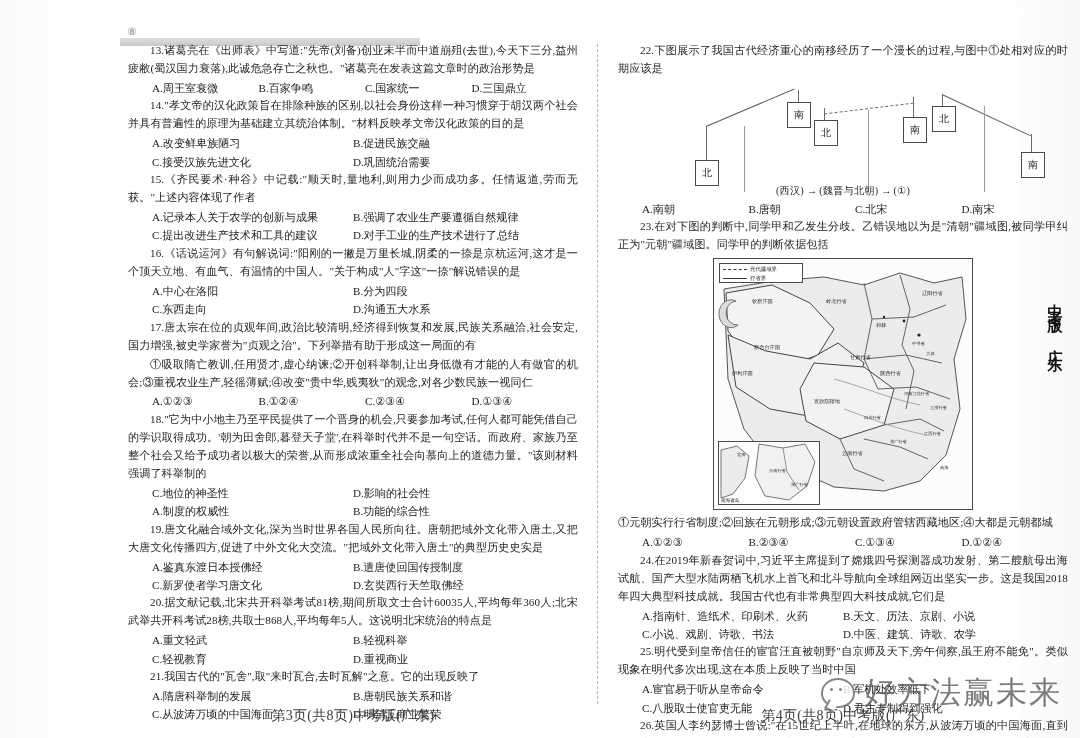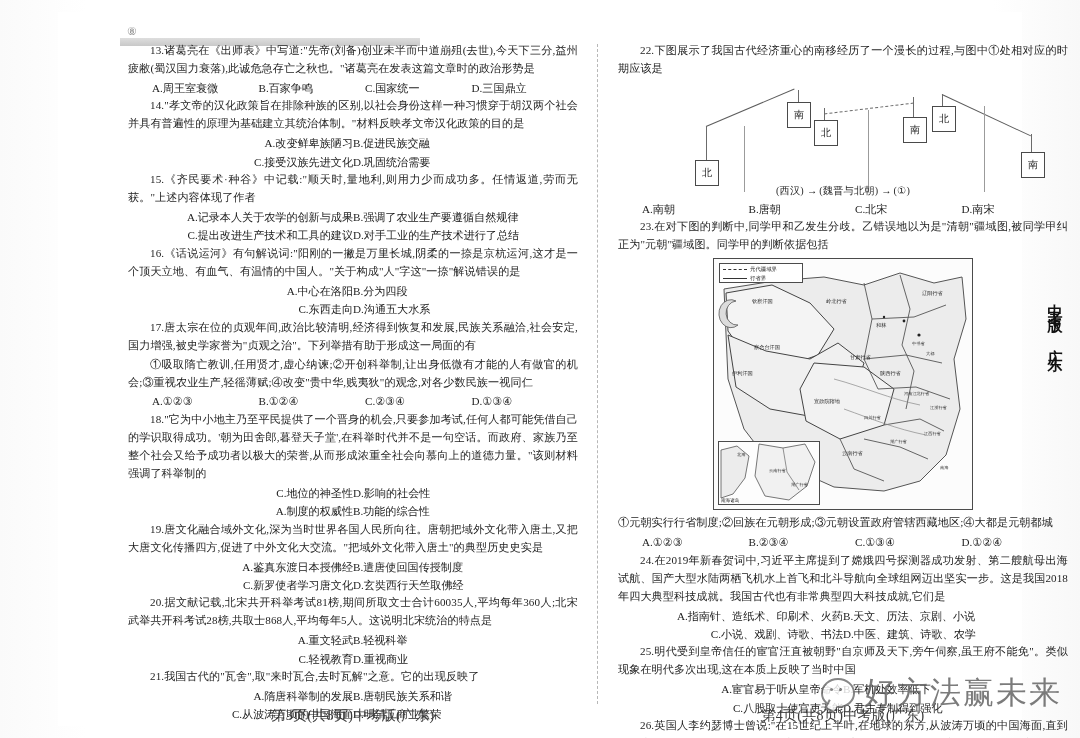--- a/index.html
+++ b/index.html
@@ -48,21 +48,21 @@
     text-align:justify;
     letter-spacing:.1px;
     margin:0 0 1px 0;
     color:#1e1e1e;
   }
   .q.indent{text-indent:22px;}
   .opts{
     display:flex;font-size:11.1px;line-height:1.66;margin:0;
   }
   .opts span{display:inline-block;}
-  .opts .o1{width:50%;padding-left:24px;box-sizing:border-box;text-align:right;}
+  .opts .o1{width:50%;padding-left:24px;box-sizing:border-box;}
   .opts .o2{width:50%;box-sizing:border-box;}
   .opts4{
     display:flex;font-size:11.1px;line-height:1.66;margin:0;padding-left:24px;
   }
   .opts4 span{width:25%;display:inline-block;}
   
   .pagefoot{
     position:absolute;bottom:7px;width:100%;text-align:center;
     font-size:14px;color:#3a3a3a;letter-spacing:.3px;
   }

